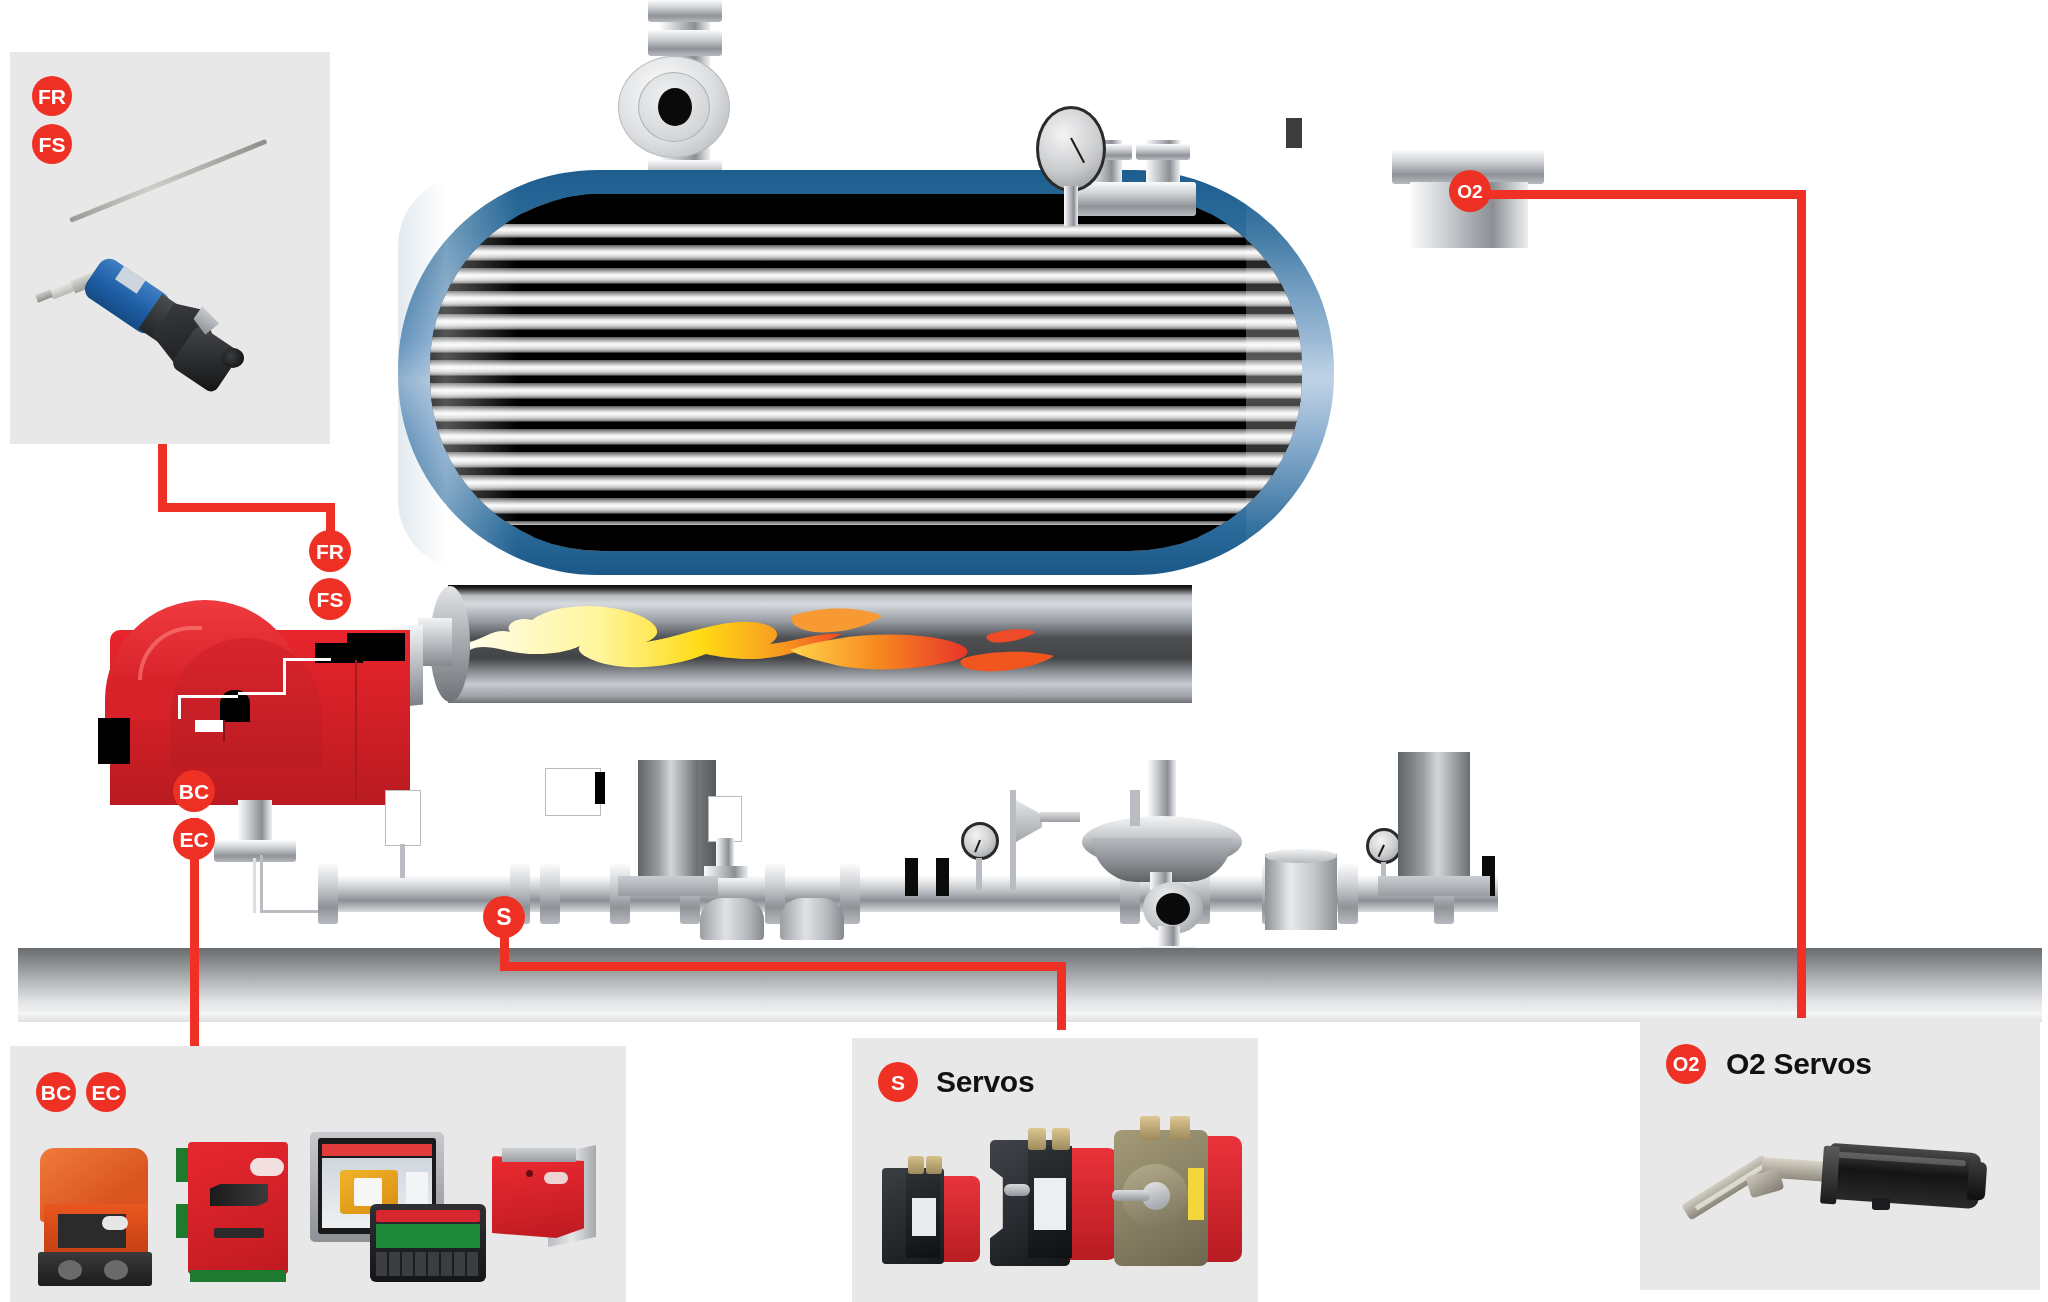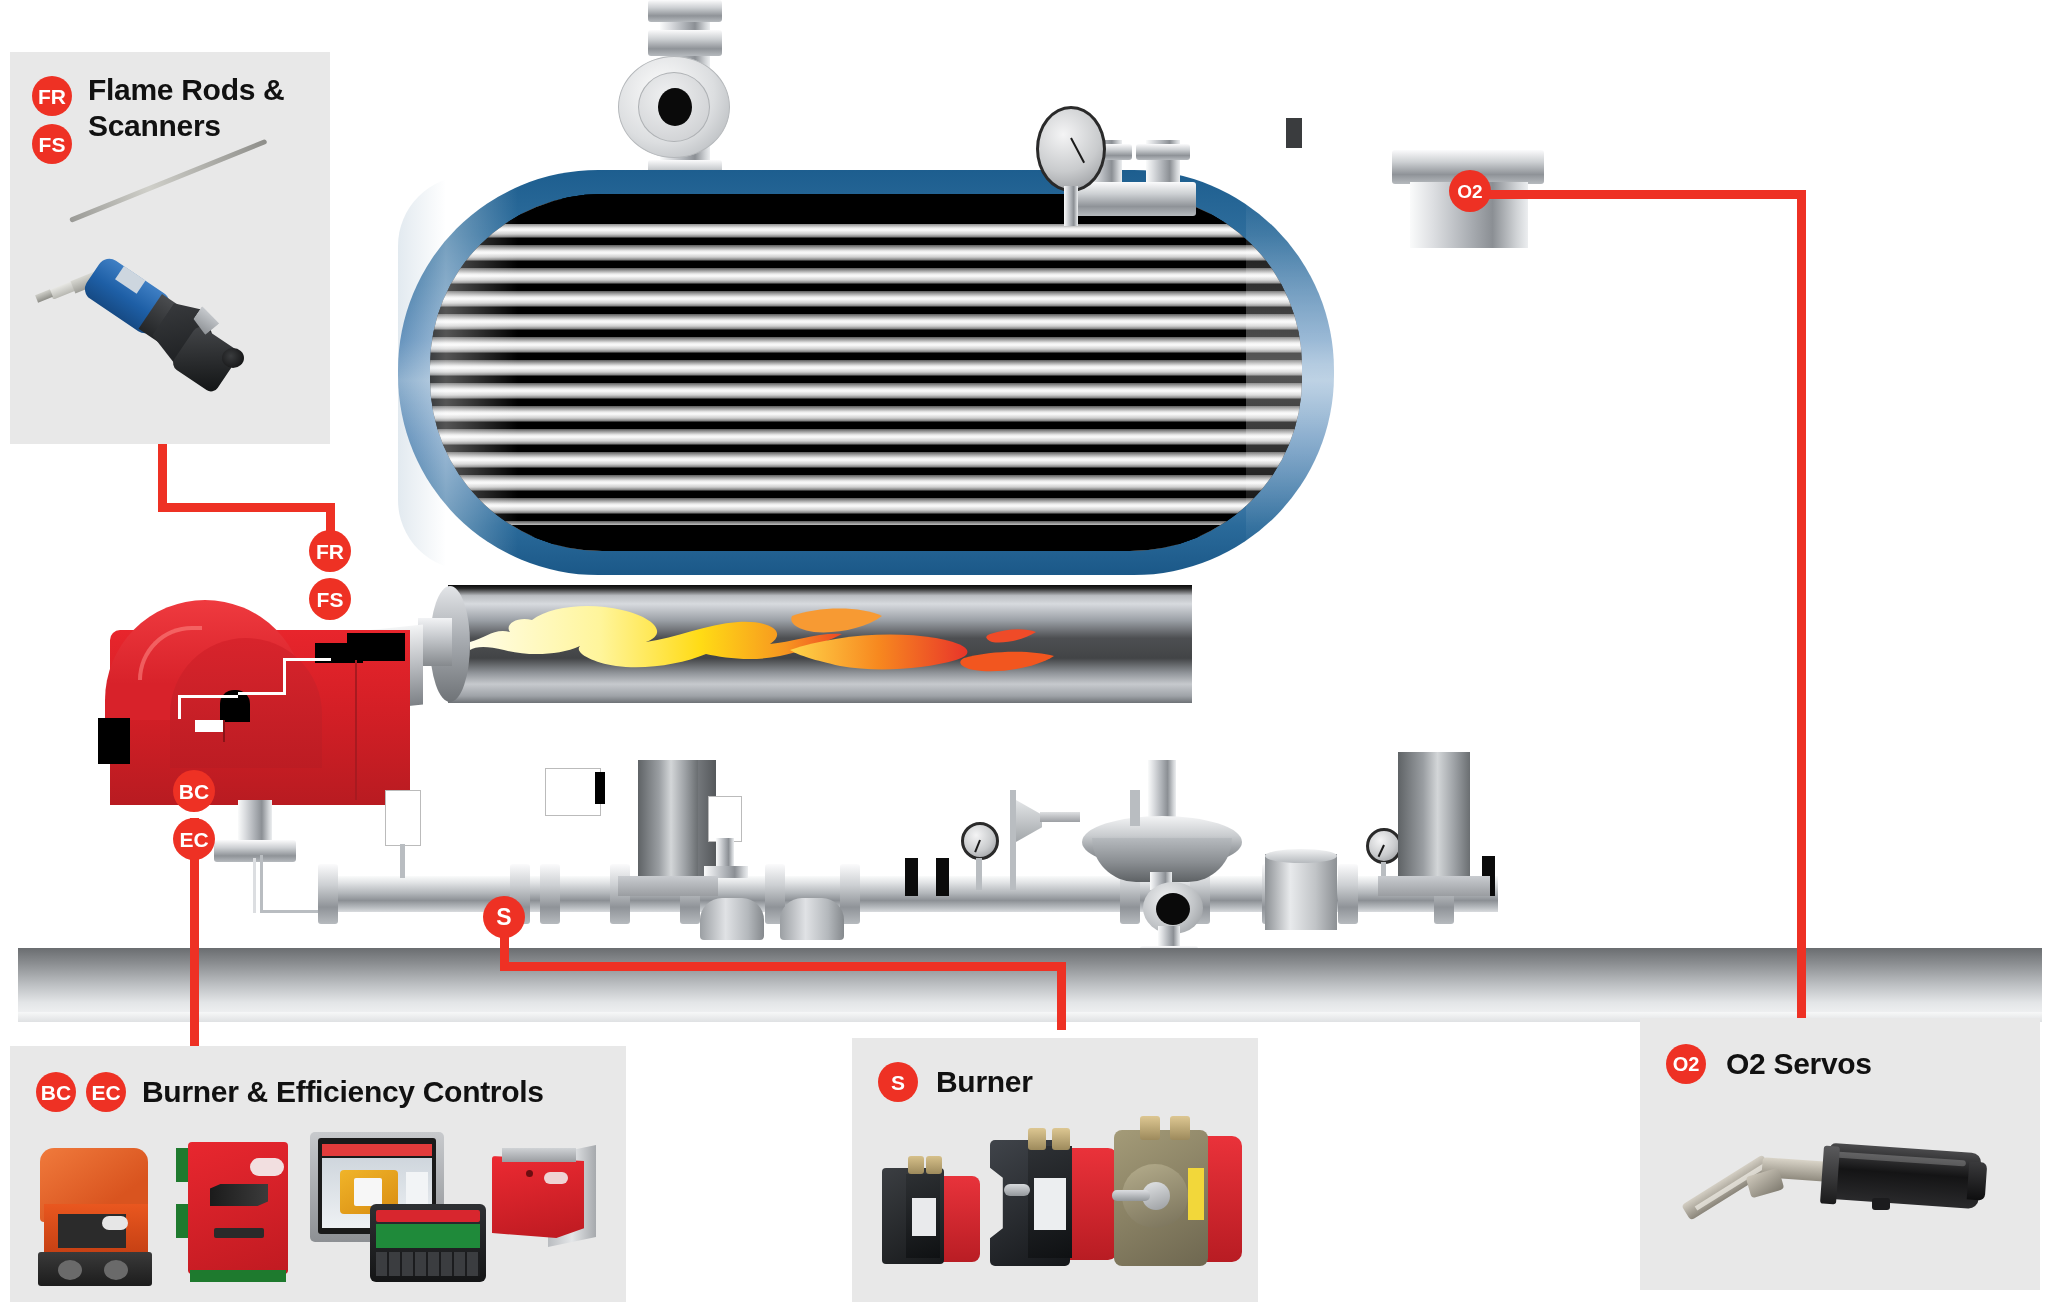--- a/index.html
+++ b/index.html
@@ -297,24 +297,20 @@
   <div class="badge dg" style="left:173px;top:770px;">BC</div>
   <div class="badge dg" style="left:173px;top:818px;">EC</div>
   <div class="badge dg" style="left:483px;top:896px;font-size:23px;">S</div>
 
   <div class="panel" style="left:10px;top:52px;width:320px;height:392px;">
     <div class="panel-head" style="position:absolute;left:22px;top:20px;align-items:flex-start;">
       <div style="display:flex;flex-direction:column;gap:8px;margin-top:4px;">
         <div class="badge sm">FR</div>
         <div class="badge sm">FS</div>
       </div>
-      <div style="margin-left:6px;">
-        <div class="panel-title" style="font-size:30px;line-height:36px;">Flame Rods &amp;</div>
-        <div class="panel-title" style="font-size:30px;line-height:36px;">Scanners</div>
-      </div>
     </div>
 
     <div style="position:absolute;left:22px;top:120px;width:240px;height:150px;">
       <div style="position:absolute;left:38px;top:46px;width:212px;height:5px;
            background:linear-gradient(90deg,#9a9a96,#cfcfc9 40%,#8e8e8a);
            transform:rotate(-22deg);transform-origin:left center;border-radius:3px;"></div>
       <div style="position:absolute;left:18px;top:112px;width:32px;height:10px;
            background:linear-gradient(180deg,#e6e6e2,#b8b8b2);transform:rotate(-22deg);border-radius:2px;"></div>
       <div style="position:absolute;left:40px;top:104px;width:26px;height:13px;
            background:linear-gradient(180deg,#d8d8d2,#9e9e98);transform:rotate(-22deg);"></div>
@@ -341,21 +337,20 @@
       <div style="position:absolute;left:108px;top:74px;width:24px;height:22px;
            background:linear-gradient(180deg,#c9ccd0,#8e9296);transform:rotate(34deg);transform-origin:left top;
            clip-path:polygon(0 0,100% 22%,78% 100%,0 70%);"></div>
     </div>
   </div>
 
   <div class="panel" style="left:10px;top:1046px;width:616px;height:256px;">
     <div class="panel-head" style="position:absolute;left:26px;top:26px;">
       <div class="badge sm">BC</div>
       <div class="badge sm">EC</div>
-      <div class="panel-title" style="font-size:30px;margin-left:6px;">Burner &amp; Efficiency Controls</div>
     </div>
 
     <div style="position:absolute;left:22px;top:96px;width:130px;height:140px;">
       <div style="position:absolute;left:8px;top:6px;width:108px;height:74px;border-radius:14px 14px 4px 4px;
            background:linear-gradient(145deg,#f07a3c,#d9541f 70%);"></div>
       <div style="position:absolute;left:12px;top:62px;width:104px;height:52px;
            background:linear-gradient(180deg,#e9571f,#c43f13);"></div>
       <div style="position:absolute;left:26px;top:72px;width:68px;height:34px;background:#2b2b2b;"></div>
       <div style="position:absolute;left:70px;top:74px;width:26px;height:14px;border-radius:8px;background:#e6e6e6;"></div>
       <div style="position:absolute;left:6px;top:110px;width:114px;height:34px;
@@ -407,21 +402,21 @@
       <div style="position:absolute;left:14px;top:2px;width:74px;height:14px;
            background:linear-gradient(180deg,#cfd2d5,#9a9da1);"></div>
       <div style="position:absolute;left:56px;top:26px;width:24px;height:12px;border-radius:7px;background:#f2f2f2;opacity:.85;"></div>
       <div style="position:absolute;left:38px;top:24px;width:7px;height:7px;border-radius:50%;background:#6b0d10;"></div>
     </div>
   </div>
 
   <div class="panel" style="left:852px;top:1038px;width:406px;height:264px;">
     <div class="panel-head" style="position:absolute;left:26px;top:24px;">
       <div class="badge sm">S</div>
-      <div class="panel-title" style="font-size:30px;margin-left:8px;">Burner</div>
+      <div class="panel-title" style="font-size:30px;margin-left:8px;">Servos</div>
     </div>
 
     <div style="position:absolute;left:24px;top:120px;width:112px;height:120px;">
       <div style="position:absolute;left:46px;top:18px;width:58px;height:86px;border-radius:8px;
            background:linear-gradient(180deg,#e8333b,#b91d24);"></div>
       <div style="position:absolute;left:6px;top:10px;width:62px;height:96px;border-radius:4px;
            background:linear-gradient(150deg,#3b3e42,#17191b);"></div>
       <div style="position:absolute;left:30px;top:16px;width:34px;height:84px;
            background:linear-gradient(160deg,#2d3033,#0f1113);"></div>
       <div style="position:absolute;left:32px;top:-2px;width:16px;height:18px;border-radius:3px;

